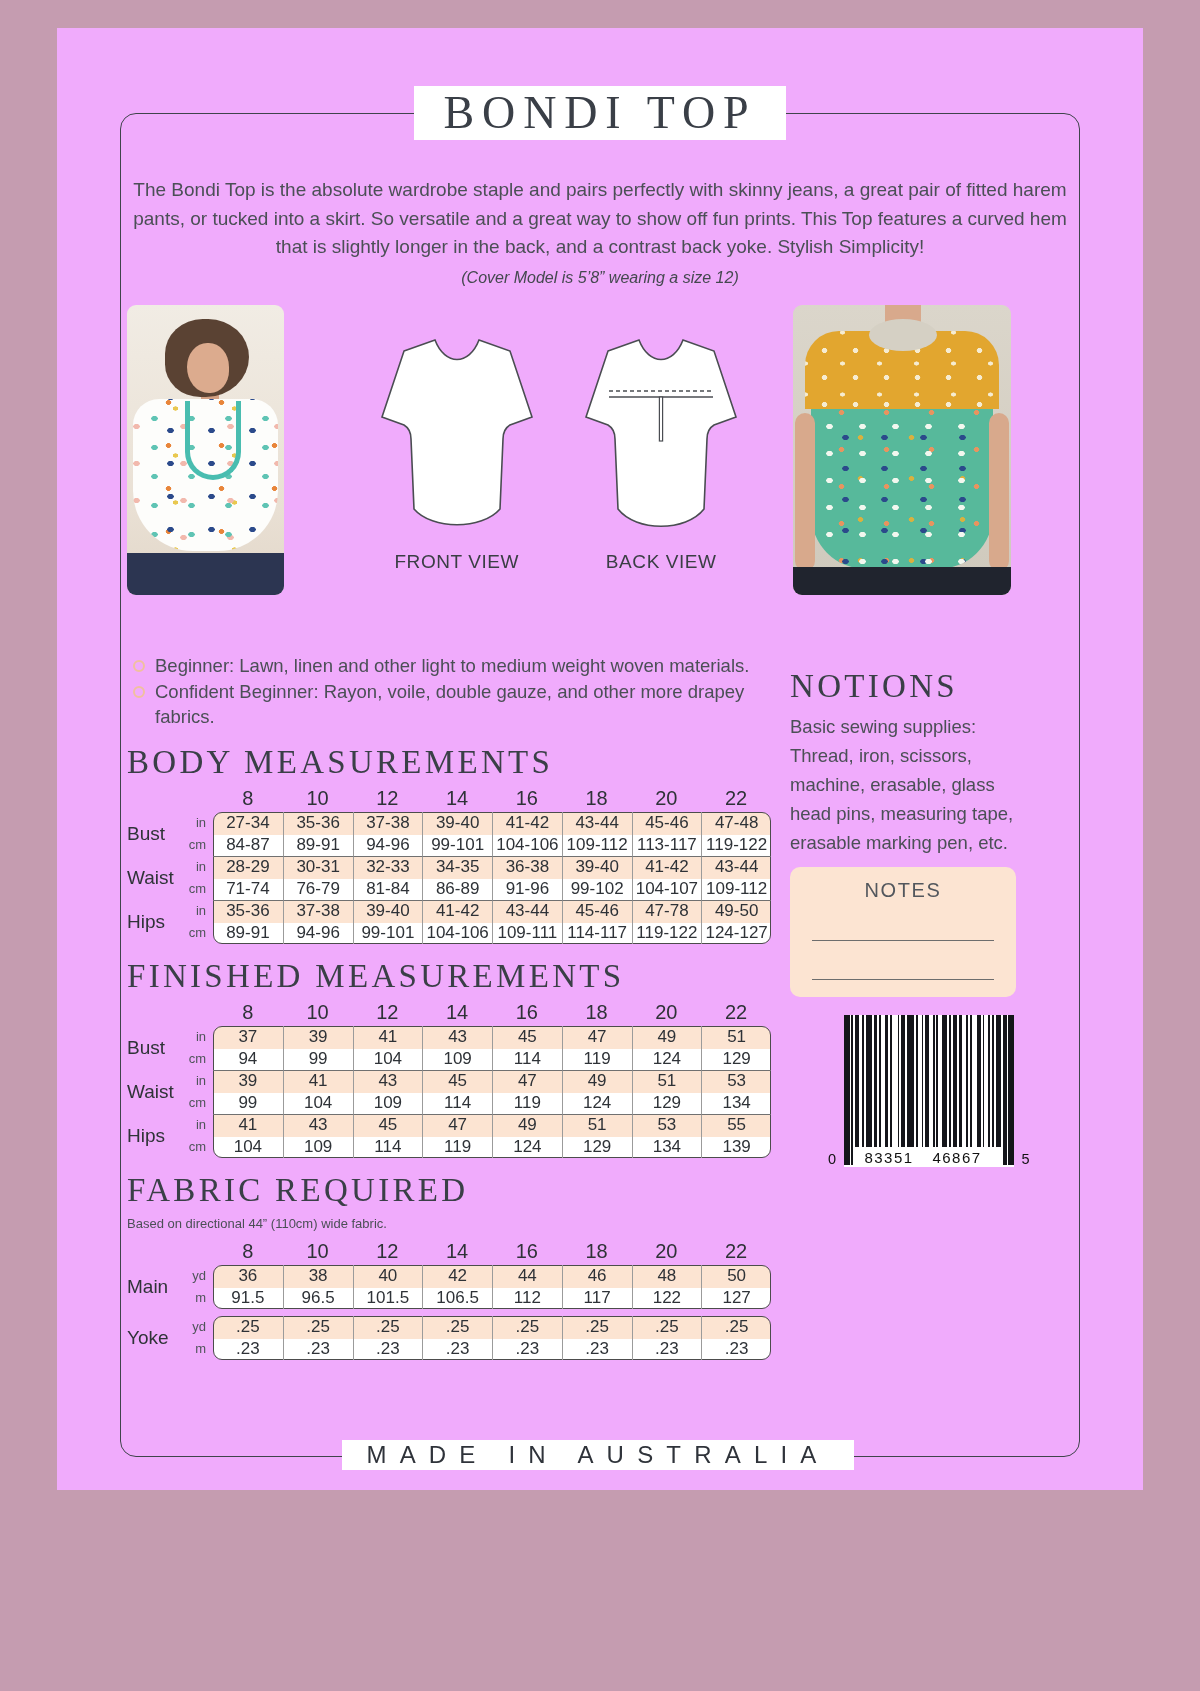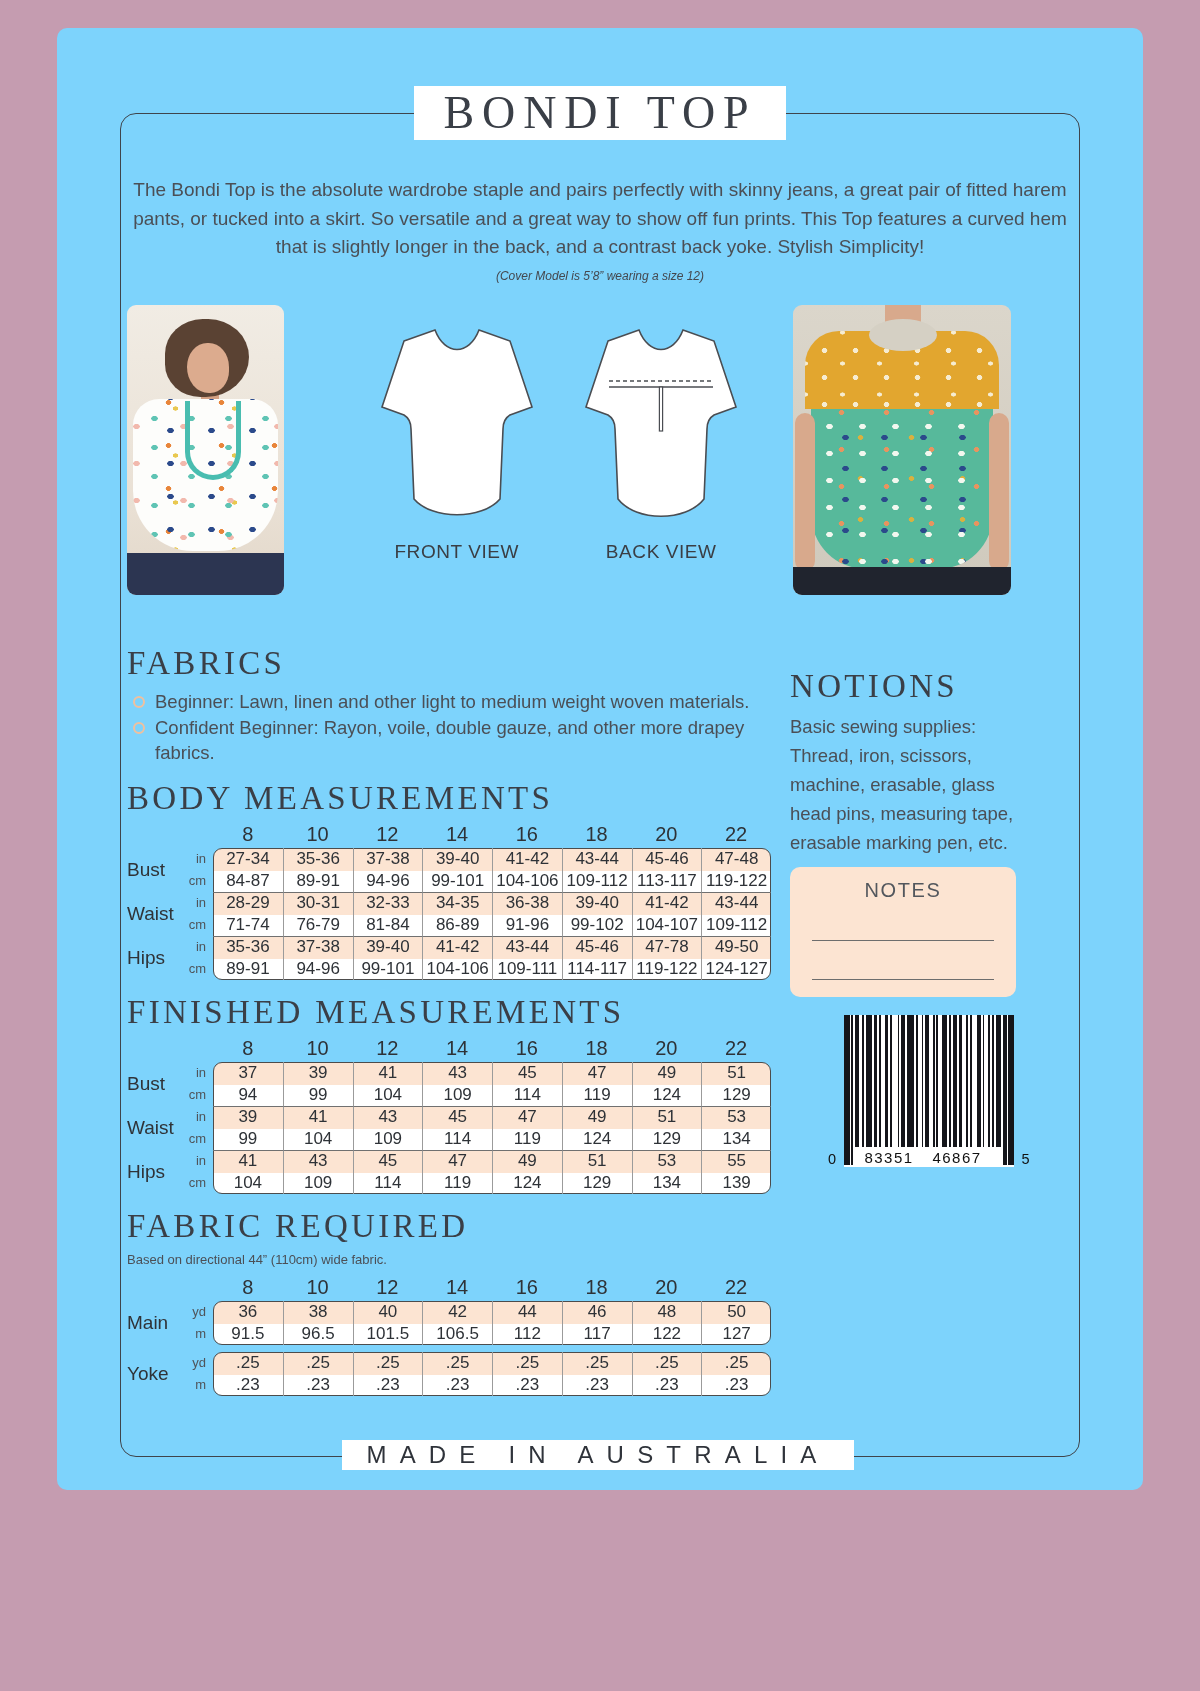--- a/index.html
+++ b/index.html
@@ -4,38 +4,38 @@
 <style>
   html,body{margin:0;padding:0;}
   body{
     width:1200px;height:1691px;position:relative;
     background:#c59cb0;
     font-family:"Liberation Sans", sans-serif;
     -webkit-font-smoothing:antialiased;
   }
   .card{
     position:absolute;left:57px;top:28px;width:1086px;height:1462px;
-    background:#7dd3fc;border-radius:10px;
+    background:#f0abfc;border-radius:0;
   }
   .inner-border{
     position:absolute;left:63px;top:85px;width:958px;height:1342px;
     border:1.5px solid #3f444b;border-radius:16px;
   }
   .title-wrap{position:absolute;left:0;right:0;top:58px;text-align:center;}
   .title-wrap span{
     display:inline-block;background:#fff;padding:0 30px;
     font-family:"Liberation Serif", serif;font-size:46px;line-height:54px;
     letter-spacing:0.17em;color:#3a3f47;
   }
   .content{position:absolute;left:70px;top:140px;width:946px;height:1290px;}
   .intro{
     margin:8px 6px 0 6px;text-align:center;font-size:19px;line-height:1.5;
     color:#4b4f56;
   }
-  .covernote{margin:7px 0 0 0;text-align:center;font-style:italic;font-size:12px;color:#44484f;}
+  .covernote{margin:7px 0 0 0;text-align:center;font-style:italic;font-size:16px;color:#44484f;}
 
   
   .imgrow{position:absolute;top:137px;left:0;right:0;height:292px;}
   .photo{position:absolute;top:0;height:290px;border-radius:9px;overflow:hidden;}
   .photo-front{left:0;width:157px;background:linear-gradient(180deg,#f1ece4 0%,#e9e0d4 70%,#e2d7c9 100%);}
   .photo-back{left:666px;width:218px;background:linear-gradient(180deg,#dbd6cb,#cfc9bc);}
   .pf-hair{position:absolute;left:38px;top:14px;width:84px;height:78px;background:#5a4233;border-radius:48% 52% 55% 45%;}
   .pf-face{position:absolute;left:60px;top:38px;width:42px;height:50px;background:#dcab8e;border-radius:50% 50% 46% 54%;}
   .pf-neck{position:absolute;left:74px;top:82px;width:18px;height:16px;background:#d3a083;}
   .pf-top{
@@ -69,21 +69,21 @@
       radial-gradient(#e8945f 2.6px, transparent 3.1px),
       radial-gradient(#d9b13f 2.6px, transparent 3.1px);
     background-size:33px 27px,39px 31px,45px 37px,51px 41px;
     background-position:2px 4px,15px 13px,8px 22px,24px 8px;
   }
   .pb-arm{position:absolute;top:108px;width:20px;height:158px;background:#d8a98c;border-radius:10px;}
   .pb-arm.l{left:2px;} .pb-arm.r{right:2px;}
   .pb-pants{position:absolute;left:0;bottom:0;width:100%;height:28px;background:#20242e;}
 
   .diagrams{position:absolute;left:228px;top:10px;width:408px;text-align:center;}
-  .diag{display:inline-block;vertical-align:top;margin:4px 14px;width:172px;}
+  .diag{display:inline-block;vertical-align:top;margin:14px 14px;width:172px;}
   .diag svg{display:block;margin:0 auto;}
   .diaglabel{margin-top:10px;font-size:19px;letter-spacing:0.03em;color:#3a3e44;}
 
   
   .leftcol{position:absolute;left:0;top:477px;width:644px;}
   .leftcol h2, .rightcol h2{
     font-family:"Liberation Serif", serif;font-weight:normal;margin:0;
     font-size:33px;line-height:36px;letter-spacing:0.1em;color:#3a3f47;
   }
   .bullets{list-style:none;margin:8px 0 0 0;padding:0 0 0 6px;}
@@ -186,21 +186,20 @@
         <div class="pb-yoke"></div>
         <div class="pb-notch"></div>
         <div class="pb-body"></div>
         <div class="pb-arm l"></div>
         <div class="pb-arm r"></div>
         <div class="pb-pants"></div>
       </div>
     </div>
 
     <div class="leftcol">
-      <h2>FABRICS</h2>
       <ul class="bullets">
         <li>Beginner: Lawn, linen and other light to medium weight woven materials.</li>
         <li>Confident Beginner: Rayon, voile, double gauze, and other more drapey fabrics.</li>
       </ul>
 
       <h2 class="h-body">BODY MEASUREMENTS</h2>
       <div class="mtable">
           <div class="m-sizes">
             <div class=""></div>
             <div class=""></div>

